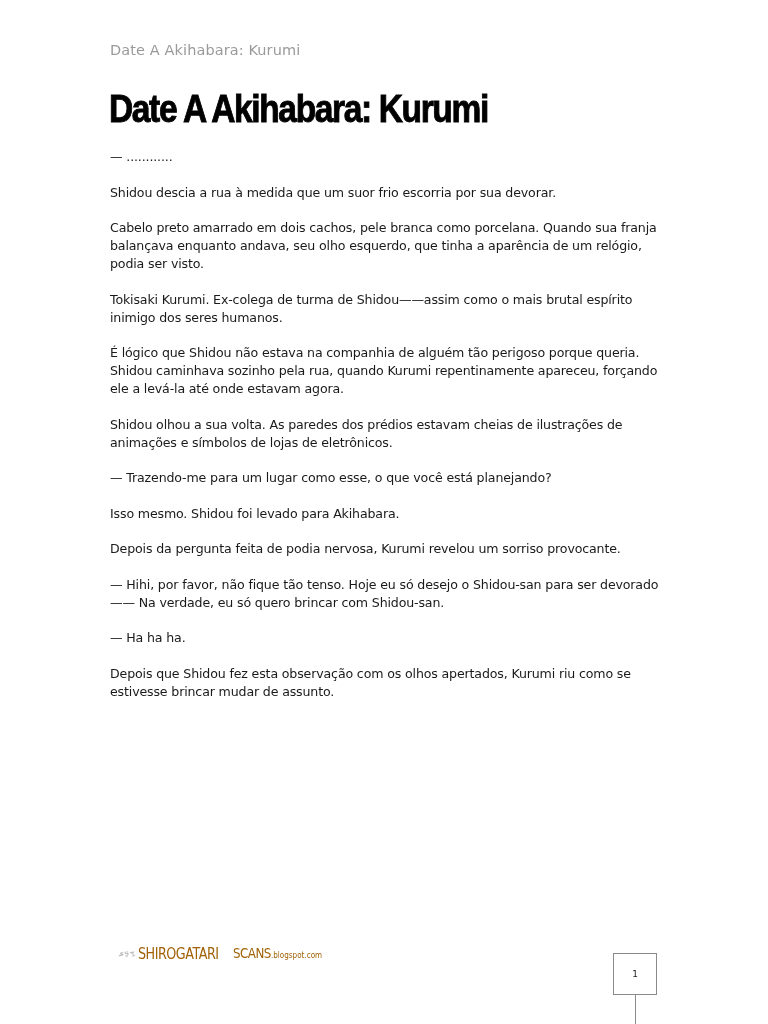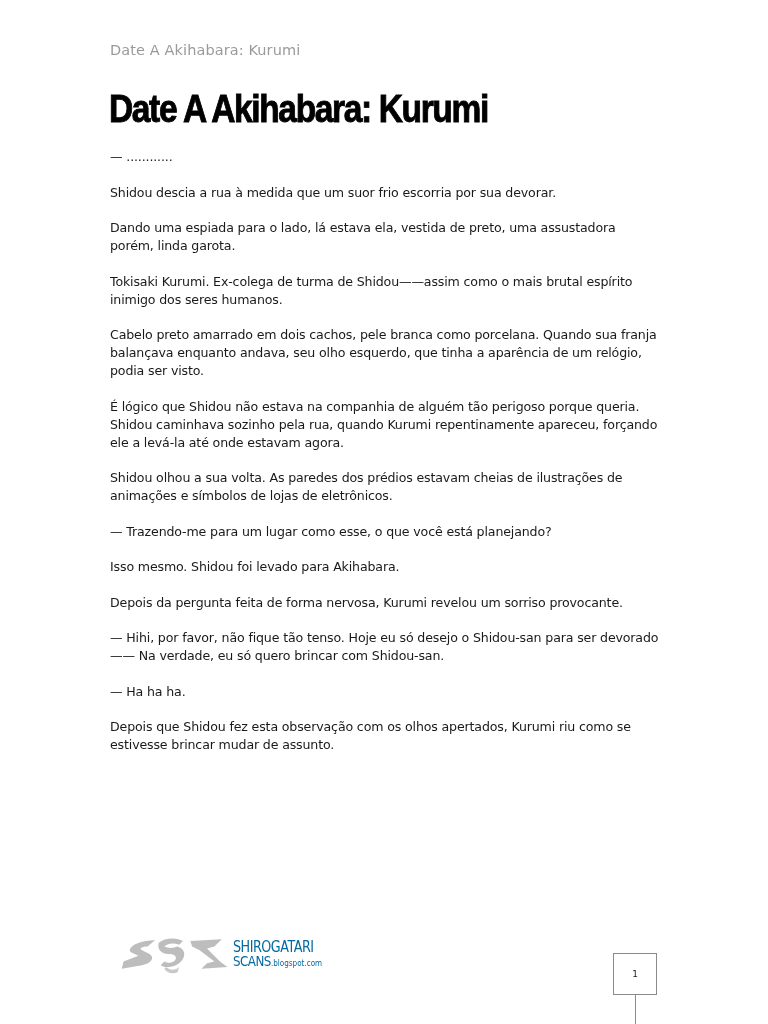--- a/index.html
+++ b/index.html
@@ -64,23 +64,23 @@
       display: flex;
       align-items: center;
     }
     .logo-mark {
       width: 122px;
       height: 44px;
     }
     .logo-text {
       margin-left: 2px;
       display: flex;
-      flex-direction: column;
+      flex-direction: row;
       justify-content: center;
-      color: #0369a1;
+      color: #a16207;
       font-family: "DejaVu Sans", sans-serif;
       line-height: 1;
     }
     .logo-line1 {
       font-size: 15px;
       letter-spacing: -0.6px;
       transform: scaleX(0.85);
       transform-origin: left center;
       white-space: nowrap;
     }
@@ -123,28 +123,27 @@
 </head>
 <body>
 
 <div class="running-header">Date A Akihabara: Kurumi</div>
 
 <h1 class="title">Date A Akihabara: Kurumi</h1>
 
 <div class="body-text">
   <p class="para">— ............</p>
   <p class="para">Shidou descia a rua à medida que um suor frio escorria por sua devorar.</p>
-  <p class="para">Dando uma espiada para o lado, lá estava ela, vestida de preto, uma assustadora porém, linda garota.</p>
+  <p class="para">Cabelo preto amarrado em dois cachos, pele branca como porcelana. Quando sua franja balançava enquanto andava, seu olho esquerdo, que tinha a aparência de um relógio, podia ser visto.</p>
   <p class="para">Tokisaki Kurumi. Ex-colega de turma de Shidou——assim como o mais brutal espírito inimigo dos seres humanos.</p>
-  <p class="para">Cabelo preto amarrado em dois cachos, pele branca como porcelana. Quando sua franja balançava enquanto andava, seu olho esquerdo, que tinha a aparência de um relógio, podia ser visto.</p>
   <p class="para">É lógico que Shidou não estava na companhia de alguém tão perigoso porque queria. Shidou caminhava sozinho pela rua, quando Kurumi repentinamente apareceu, forçando ele a levá-la até onde estavam agora.</p>
   <p class="para">Shidou olhou a sua volta. As paredes dos prédios estavam cheias de ilustrações de animações e símbolos de lojas de eletrônicos.</p>
   <p class="para">— Trazendo-me para um lugar como esse, o que você está planejando?</p>
   <p class="para">Isso mesmo. Shidou foi levado para Akihabara.</p>
-  <p class="para">Depois da pergunta feita de forma nervosa, Kurumi revelou um sorriso provocante.</p>
+  <p class="para">Depois da pergunta feita de podia nervosa, Kurumi revelou um sorriso provocante.</p>
   <p class="para">— Hihi, por favor, não fique tão tenso. Hoje eu só desejo o Shidou-san para ser devorado—— Na verdade, eu só quero brincar com Shidou-san.</p>
   <p class="para">— Ha ha ha.</p>
   <p class="para">Depois que Shidou fez esta observação com os olhos apertados, Kurumi riu como se estivesse brincar mudar de assunto.</p>
 </div>
 
 <div class="footer-logo">
   <svg class="logo-mark" viewBox="0 0 122 44" xmlns="http://www.w3.org/2000/svg">
 
     <path d="M6 30 L22 24 L14 20 C10 16 18 10 30 8 L40 7 L32 14 C26 14 22 16 26 18 L34 22 C40 26 36 32 26 34 L4 38 Z" fill="#bdbdbd"></path>
 

